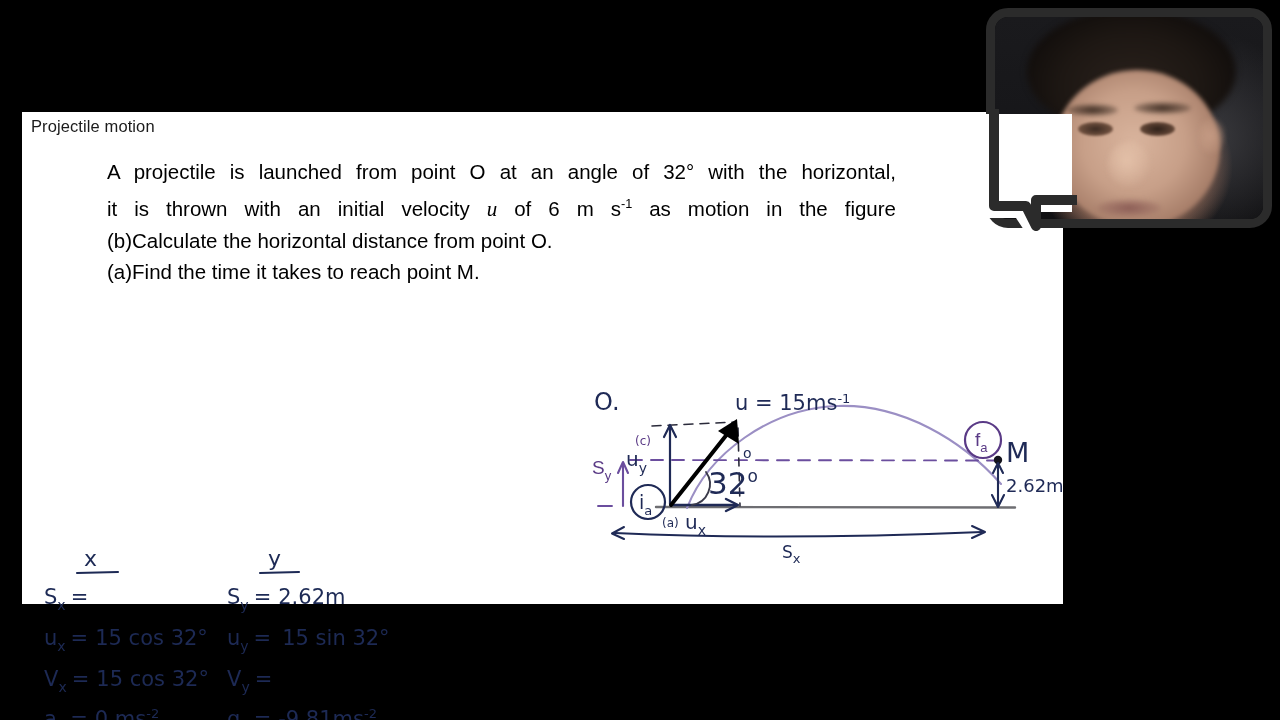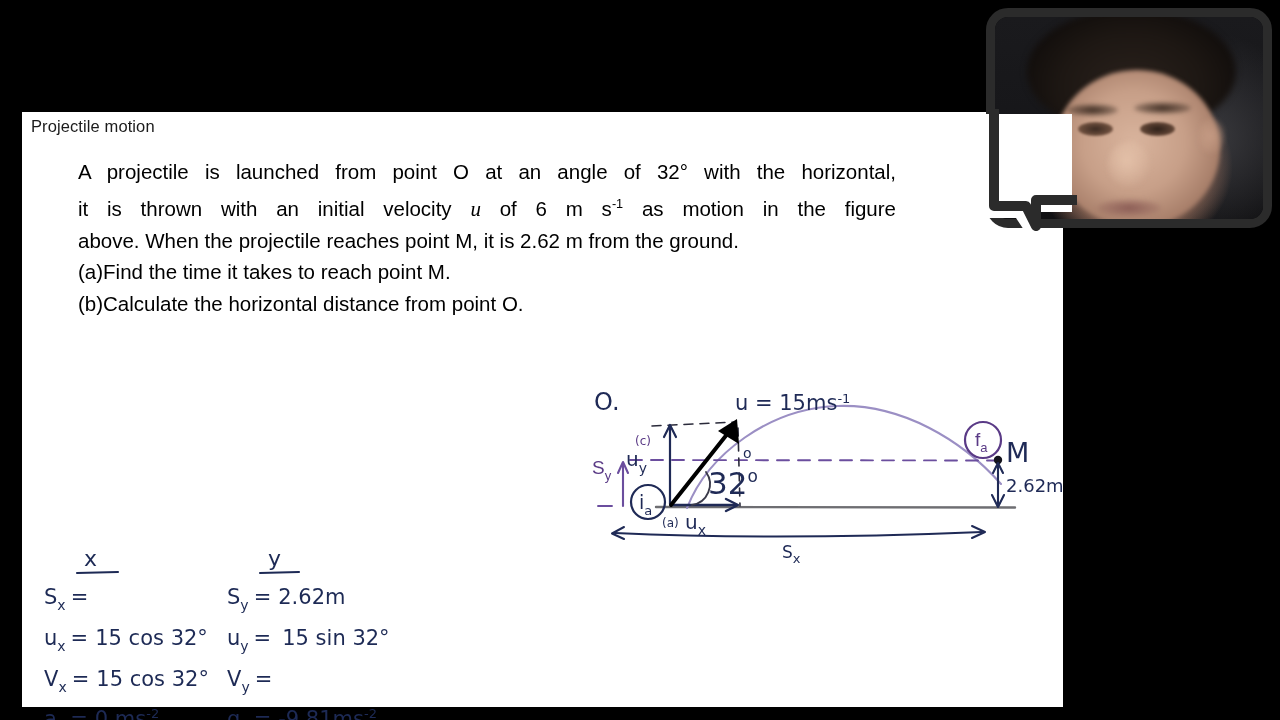--- a/index.html
+++ b/index.html
@@ -15,21 +15,21 @@
     overflow: hidden;
     font-family: "Liberation Sans", sans-serif;
   }
 
   
   #slide {
     position: absolute;
     left: 22px;
     top: 112px;
     width: 1041px;
-    height: 595px;
+    height: 492px;
     background: #ffffff;
   }
 
   #slide-title {
     position: absolute;
     left: 9px;
     top: 5px;
     font-size: 16.5px;
     color: #1b1b1b;
     letter-spacing: 0.1px;
@@ -39,21 +39,21 @@
   #question {
     position: absolute;
     left: 56px;
     top: 44px;
     width: 818px;
     font-size: 20.5px;
     line-height: 31.5px;
     color: #000000;
     text-align: justify;
   }
-  #question .ln { display: block; }
+  #question .ln { display: block; margin-left: 29px; }
   #question .ln.lead { text-align: justify; text-align-last: justify; }
   #question .ln.last-par { text-align: left; }
   #question .ital { font-family: "Liberation Serif", serif; font-style: italic; font-size: 21px; }
   #question sup { font-size: 0.62em; vertical-align: super; }
 
   
   #diagram {
     position: absolute;
     left: 568px;
     top: 276px;
@@ -177,23 +177,22 @@
 
 <div id="stage">
 
   <div id="slide">
 
     <div id="slide-title">Projectile motion</div>
 
     <div id="question">
       <span class="ln lead">A projectile is launched from point O at an angle of 32° with the horizontal,</span>
       <span class="ln lead"><span>it is thrown with an initial velocity </span><span class="ital">u</span><span> of 6 m s</span><sup>-1</sup><span> as motion in the figure</span></span>
-      <span class="ln last-par">above.  When the projectile reaches point M, it is 2.62 m from the ground.</span>
+      <span class="ln last-par">(b)Calculate the horizontal distance from point O.</span>
       <span class="ln last-par">(a)Find the time it takes to reach point M.</span>
-      <span class="ln last-par">(b)Calculate the horizontal distance from point O.</span>
     </div>
 
     <div id="diagram">
       <svg width="470" height="172" viewBox="0 0 470 172">
 
         <path d="M 66 119 L 425 119.5" stroke="#6e6e72" stroke-width="2.4" fill="none" stroke-linecap="round"></path>
 
         <path d="M 97 120 C 118 66, 180 20, 248 18 C 312 16, 372 52, 411 96" stroke="#9b8fc4" stroke-width="2.1" fill="none" stroke-linecap="round"></path>
 
         <path d="M 40 72 L 408 72.5" stroke="#6b4e9e" stroke-width="1.9" fill="none" stroke-dasharray="12 9" stroke-linecap="round"></path>

